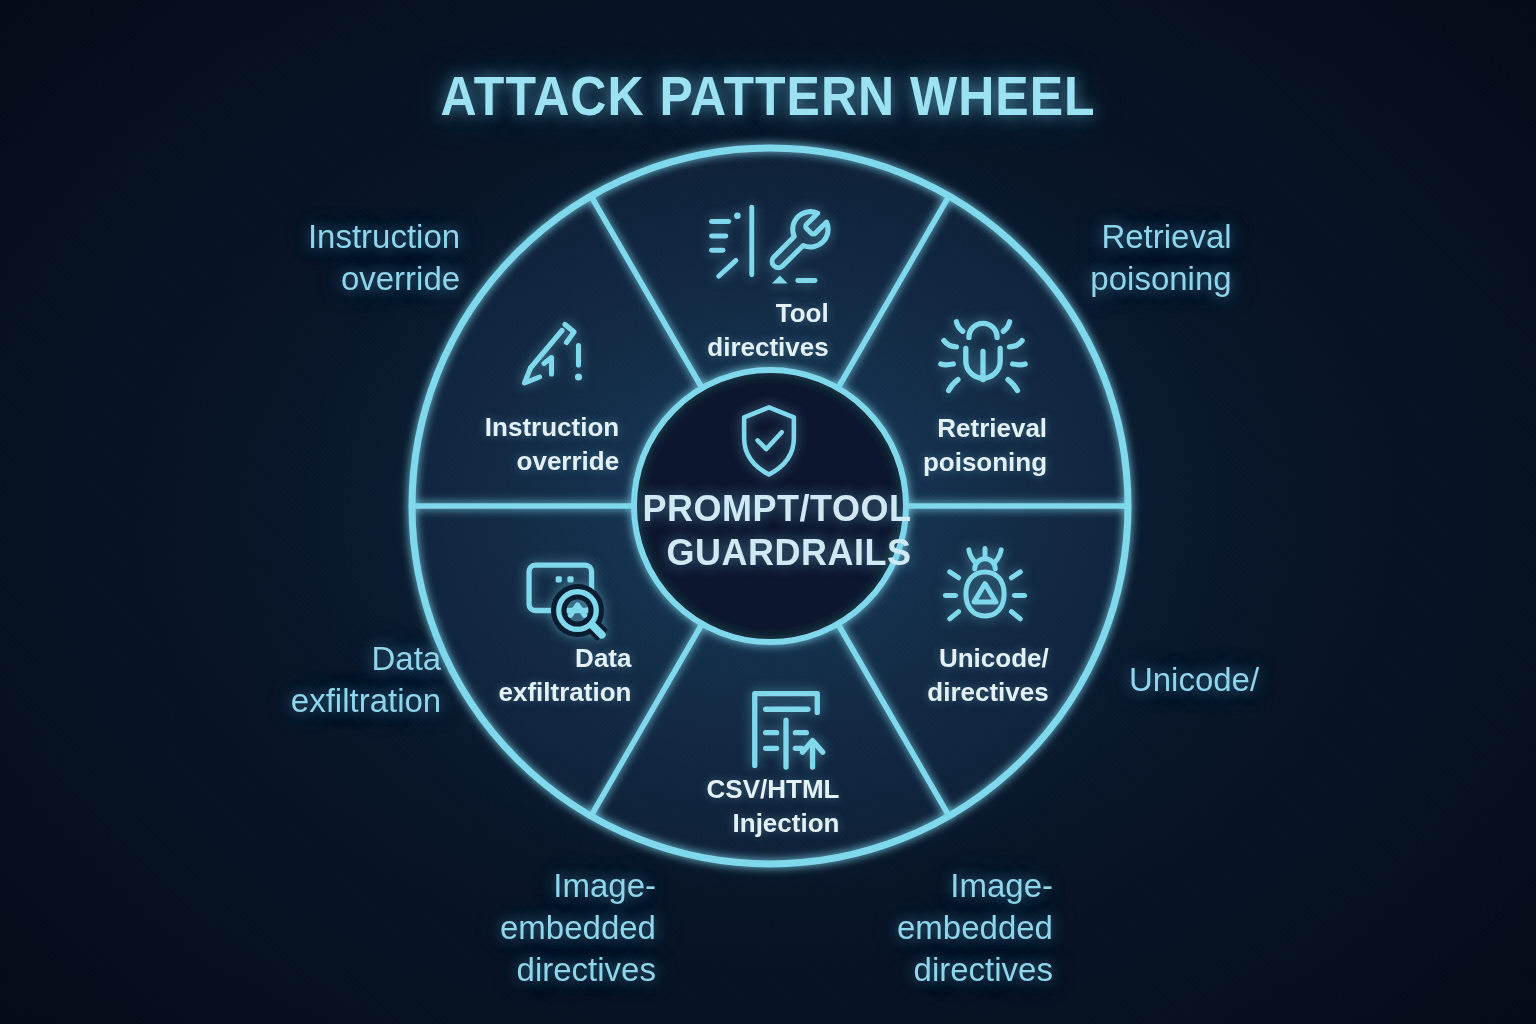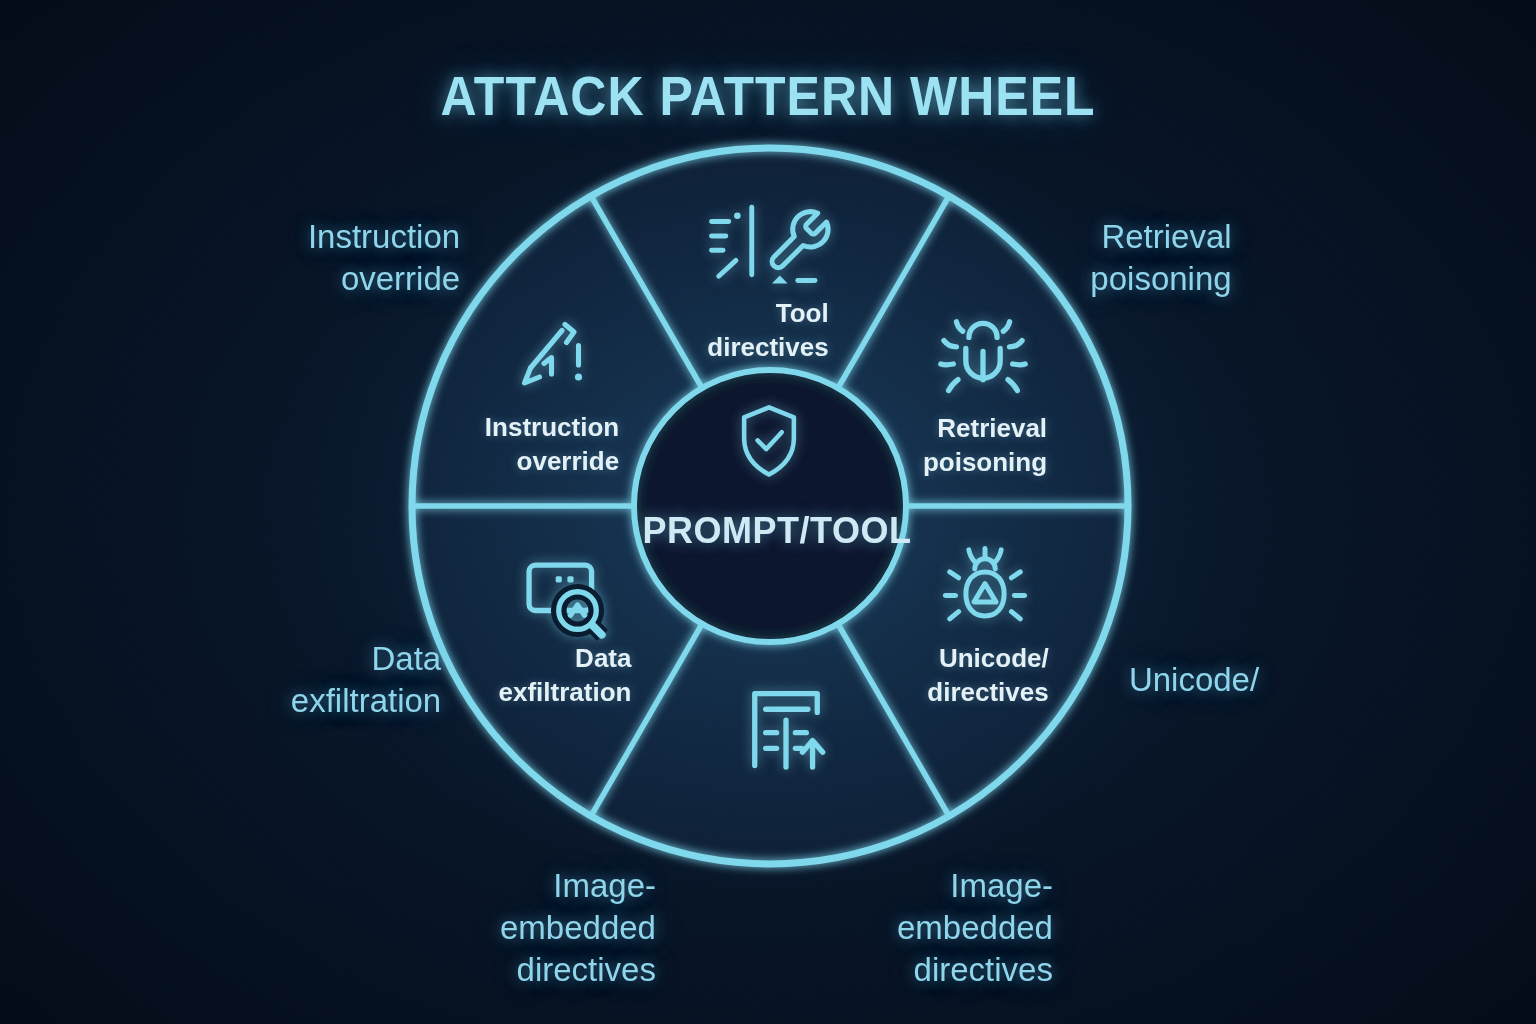--- a/index.html
+++ b/index.html
@@ -71,20 +71,21 @@
   </svg>
 
   <div class="icon" style="left:726px;top:398px;">
     <svg width="86" height="86" viewBox="0 0 64 64">
       <path class="st" d="M32 7 L50.5 14.5 V30 C50.5 43.5 42.5 51.5 32 57 C21.5 51.5 13.5 43.5 13.5 30 V14.5 Z"></path>
       <path class="st" d="M23.5 31.5 L30 38 L41.5 25.5"></path>
     </svg>
   </div>
   <div class="label hub-label" style="left:770px;top:531px;margin-left:7px;">
     <span>PROMPT/TOOL</span>
+    <span>GUARDRAILS</span>
   </div>
 
   <div class="icon" style="left:700px;top:200px;">
     <svg width="138" height="92" viewBox="0 0 96 64">
       <line class="st" x1="8" y1="15" x2="20" y2="15"></line>
       <line class="st" x1="8" y1="25" x2="18" y2="25"></line>
       <line class="st" x1="8" y1="35" x2="16" y2="35"></line>
       <circle class="fl" cx="26" cy="11" r="2.3"></circle>
       <line class="st" x1="13" y1="53" x2="25" y2="42"></line>
       <line class="st" x1="36" y1="5" x2="36" y2="52"></line>
@@ -179,20 +180,24 @@
       <path class="st" d="M19 20 h27"></path>
       <line class="st" x1="32" y1="27" x2="32" y2="57"></line>
       <line class="st" x1="19" y1="35" x2="26" y2="35"></line>
       <line class="st" x1="19" y1="45" x2="26" y2="45"></line>
       <line class="st" x1="38" y1="35" x2="45" y2="35"></line>
       <line class="st" x1="38" y1="45" x2="42" y2="45"></line>
       <path class="st" d="M49 57 V41"></path>
       <path class="st" d="M42.5 47.5 l6.5-7.5 6.5 7.5"></path>
     </svg>
   </div>
+  <div class="label seg-label" style="left:773px;top:806px;">
+    <span>CSV/HTML</span>
+    <span>Injection</span>
+  </div>
 
   <div class="label outer-label" style="left:384px;top:258px;">
     <span>Instruction</span>
     <span>override</span>
   </div>
   <div class="label outer-label" style="left:1161px;top:258px;">
     <span>Retrieval</span>
     <span>poisoning</span>
   </div>
   <div class="label outer-label" style="left:366px;top:680px;">

